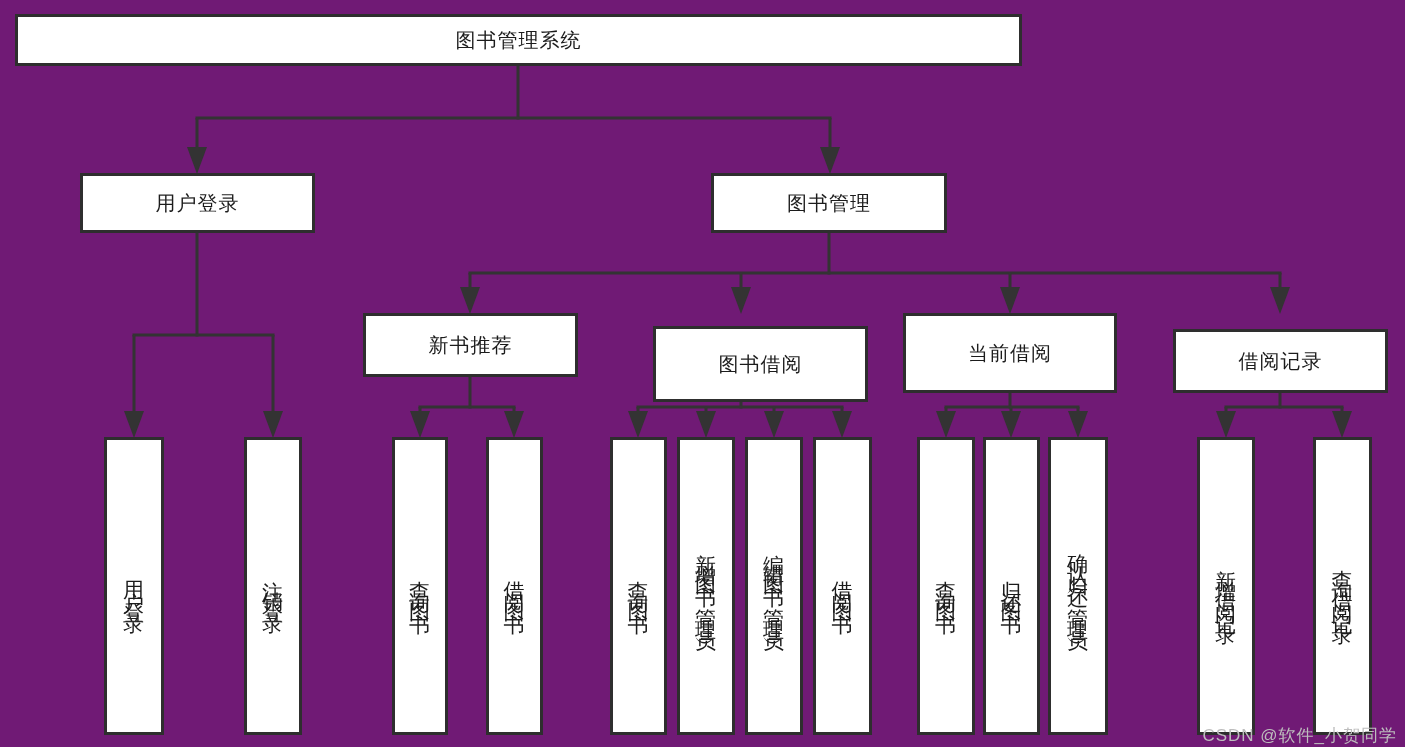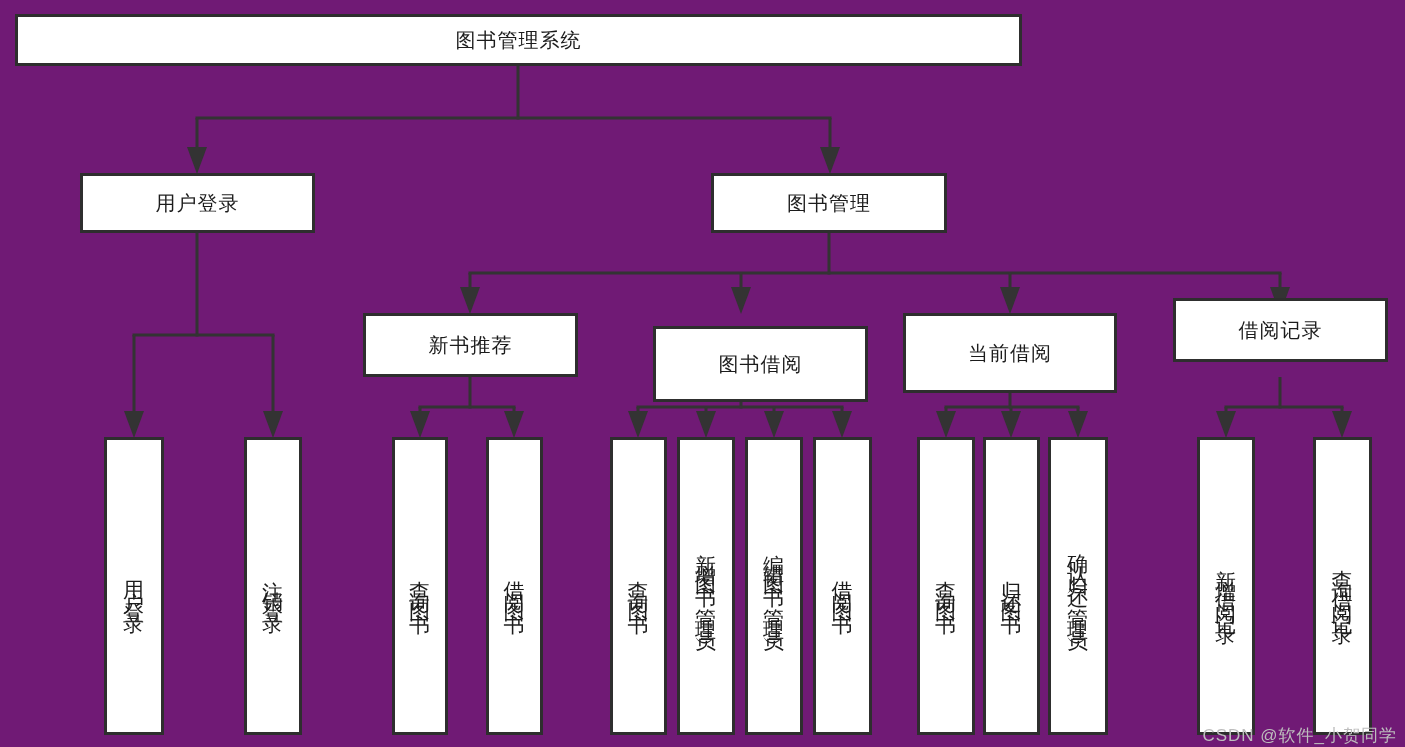--- a/index.html
+++ b/index.html
@@ -102,21 +102,21 @@
   </svg>
 
   <div class="hbox" style="left:15px;top:14px;width:1007px;height:52px;">图书管理系统</div>
 
   <div class="hbox" style="left:80px;top:173px;width:235px;height:60px;">用户登录</div>
   <div class="hbox" style="left:363px;top:313px;width:215px;height:64px;">新书推荐</div>
 
   <div class="hbox" style="left:711px;top:173px;width:236px;height:60px;">图书管理</div>
   <div class="hbox" style="left:634px;top:326px;width:215px;height:76px;margin-left:19px;">图书借阅</div>
   <div class="hbox" style="left:903px;top:313px;width:214px;height:80px;">当前借阅</div>
-  <div class="hbox" style="left:1173px;top:298px;width:215px;height:64px;">借阅记录</div>
+  <div class="hbox" style="left:1173px;top:329px;width:215px;height:64px;">借阅记录</div>
 
   <div class="vbox" style="left:104px;top:437px;width:60px;height:298px;">用户登录</div>
   <div class="vbox" style="left:244px;top:437px;width:58px;height:298px;">注销登录</div>
 
   <div class="vbox" style="left:392px;top:437px;width:56px;height:298px;">查询图书</div>
   <div class="vbox" style="left:486px;top:437px;width:57px;height:298px;">借阅图书</div>
 
   <div class="vbox" style="left:610px;top:437px;width:57px;height:298px;">查询图书</div>
   <div class="vbox" style="left:677px;top:437px;width:58px;height:298px;">新增图书（管理员）</div>
   <div class="vbox" style="left:745px;top:437px;width:58px;height:298px;">编辑图书（管理员）</div>

